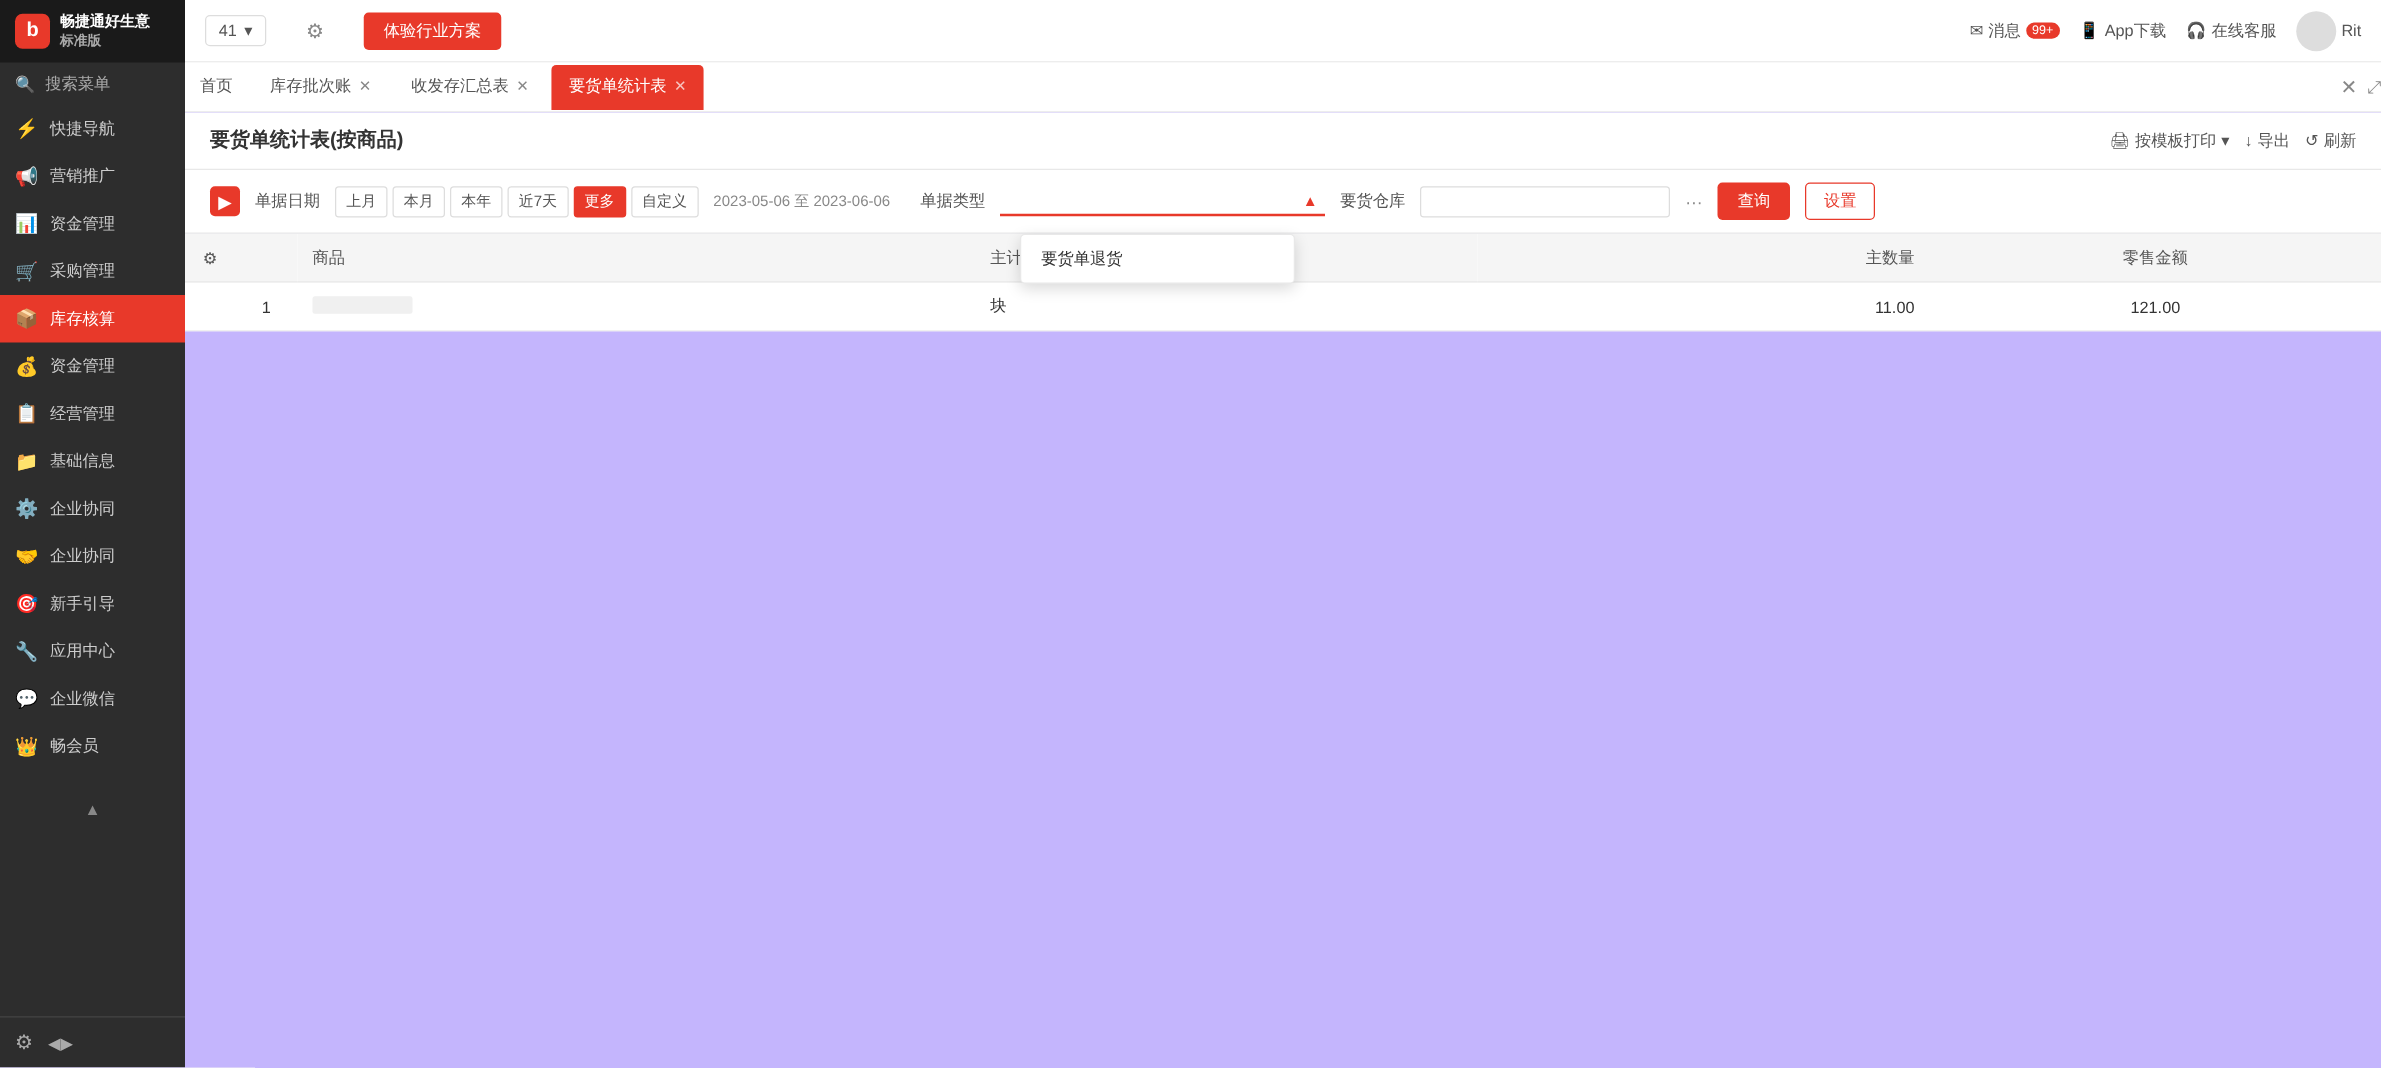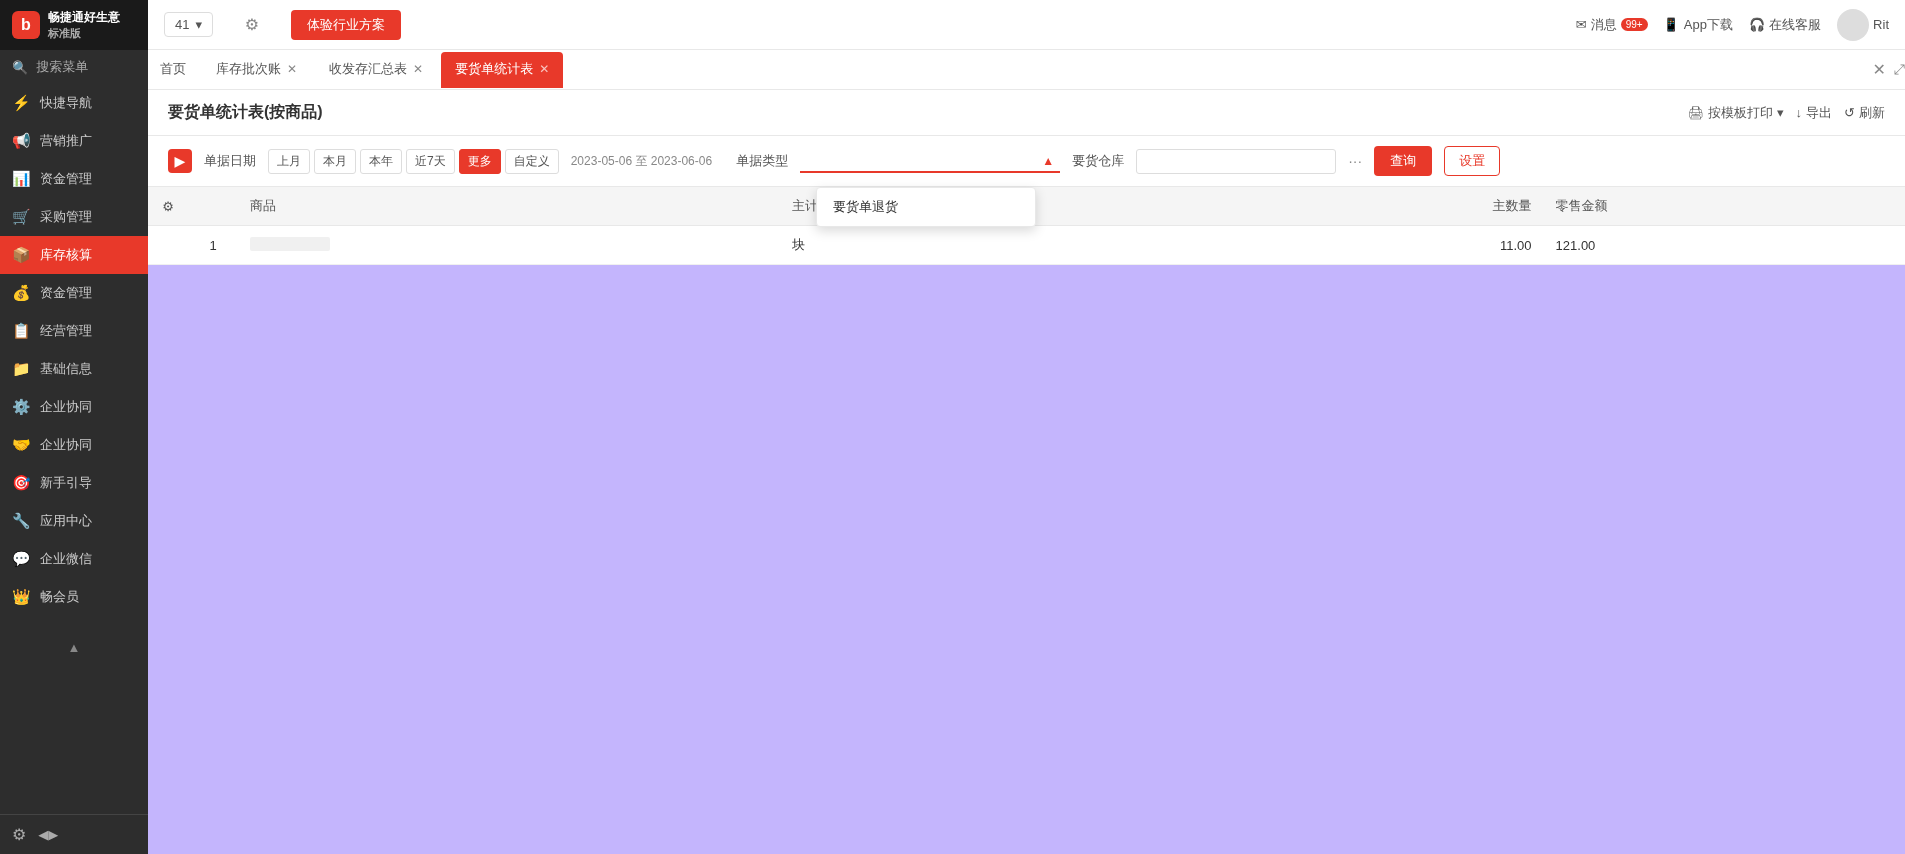--- a/index.html
+++ b/index.html
@@ -408,21 +408,21 @@
     td {
       padding: 10px 12px;
       font-size: 13px;
       color: #333;
       border-bottom: 1px solid #f0f0f0;
     }
     .col-settings { width: 40px; text-align: center; }
     .col-product { min-width: 120px; }
     .col-unit { min-width: 80px; }
     .col-qty { min-width: 80px; text-align: right; }
-    .col-amount { min-width: 80px; text-align: left; }
+    .col-amount { min-width: 80px; text-align: center; }
     .placeholder-cell { background: #f0f0f0; height: 14px; border-radius: 2px; display: inline-block; width: 80px; }
 
     
     .table-footer {
       background: #fdf3e7;
       display: flex;
       align-items: center;
       padding: 10px 12px;
       border-top: 1px solid #e8e8e8;
     }

